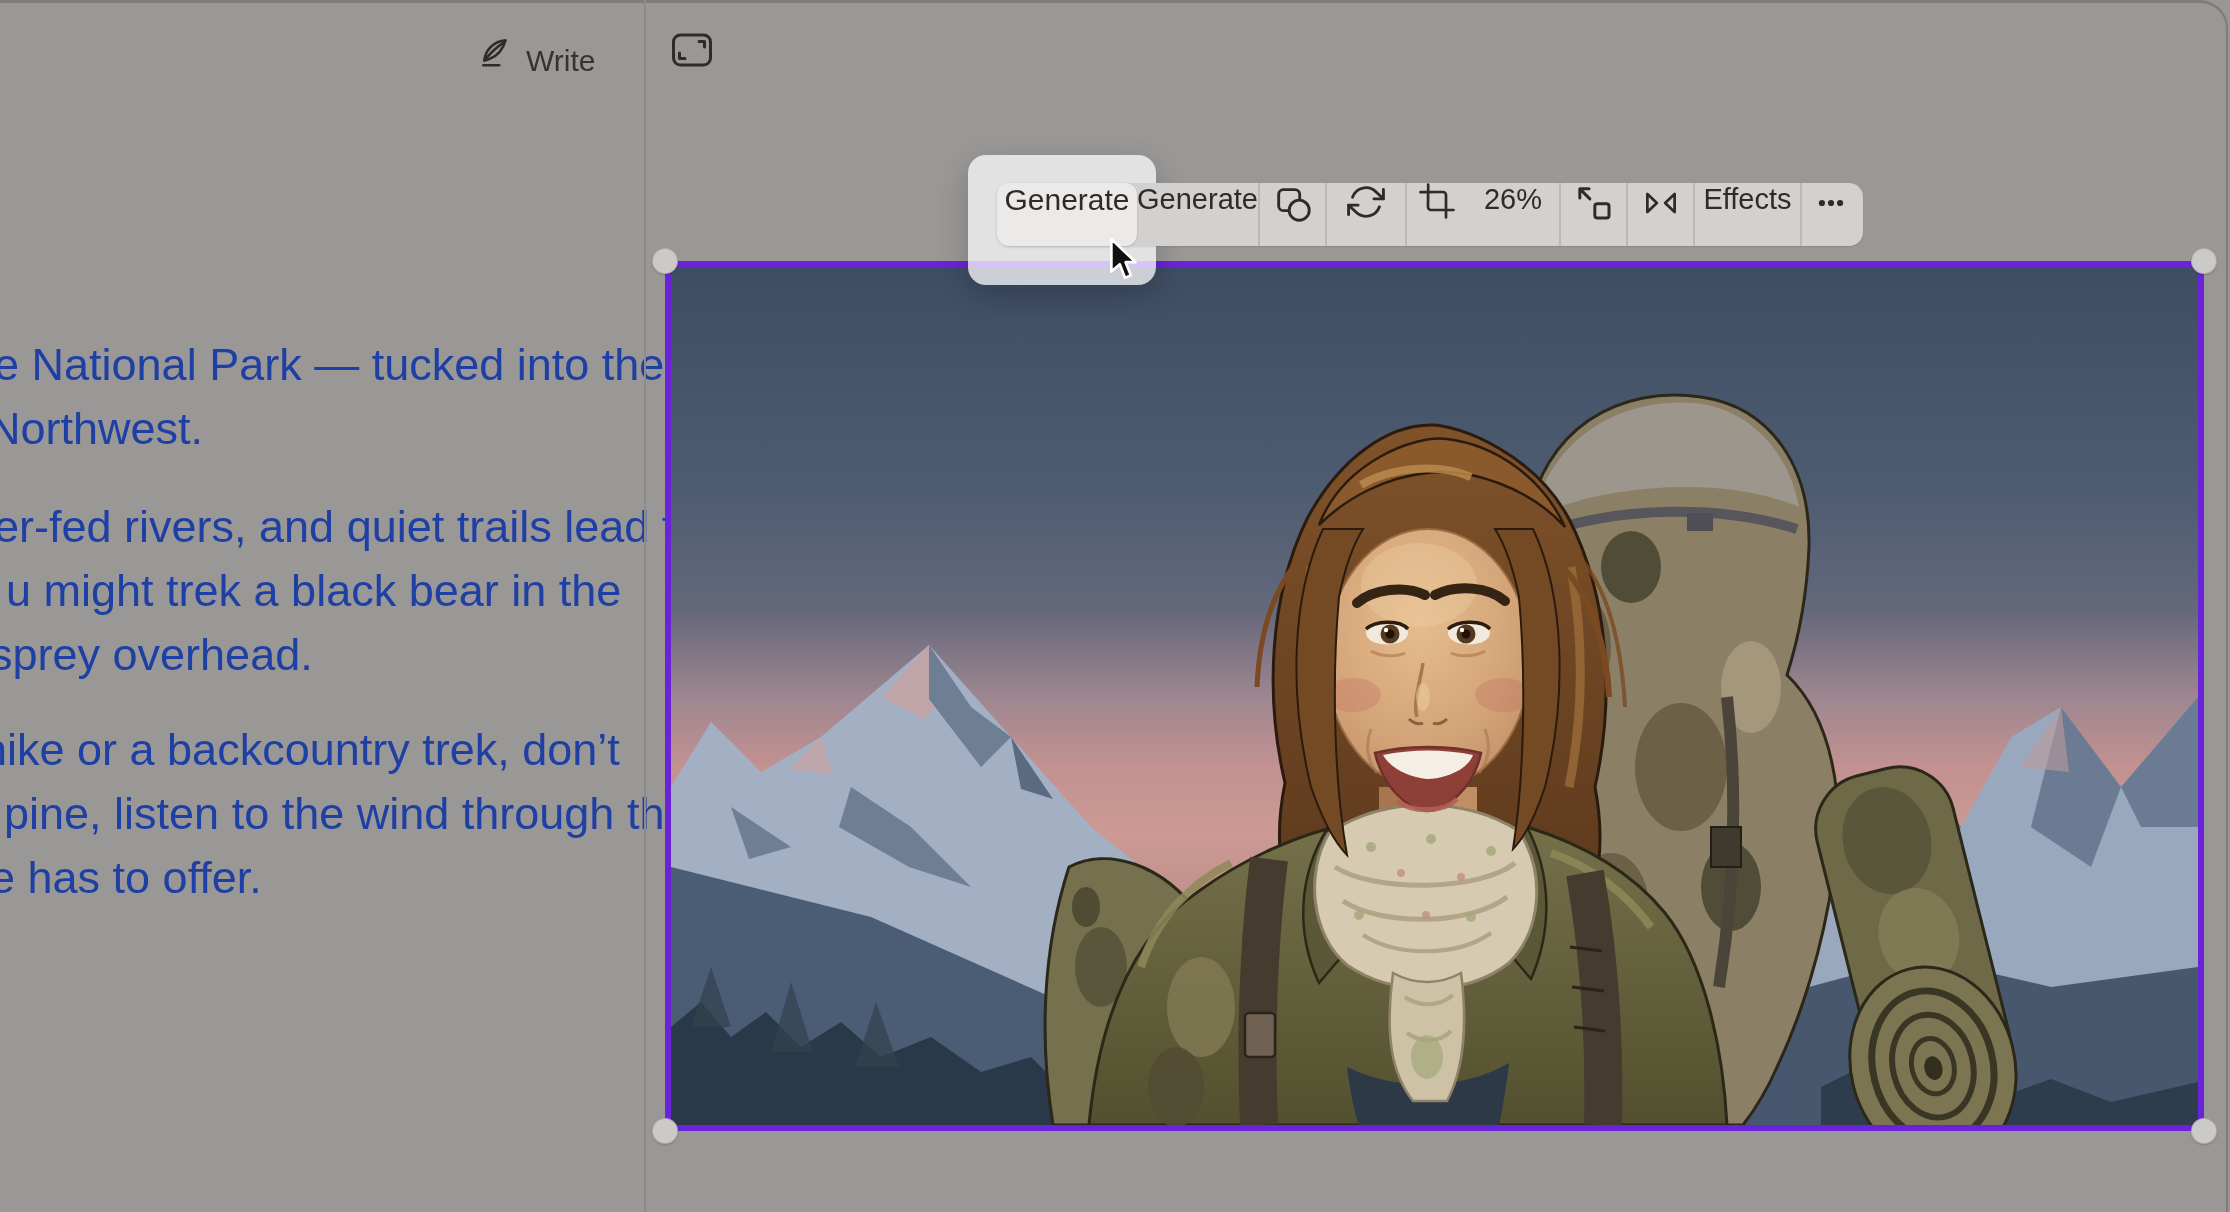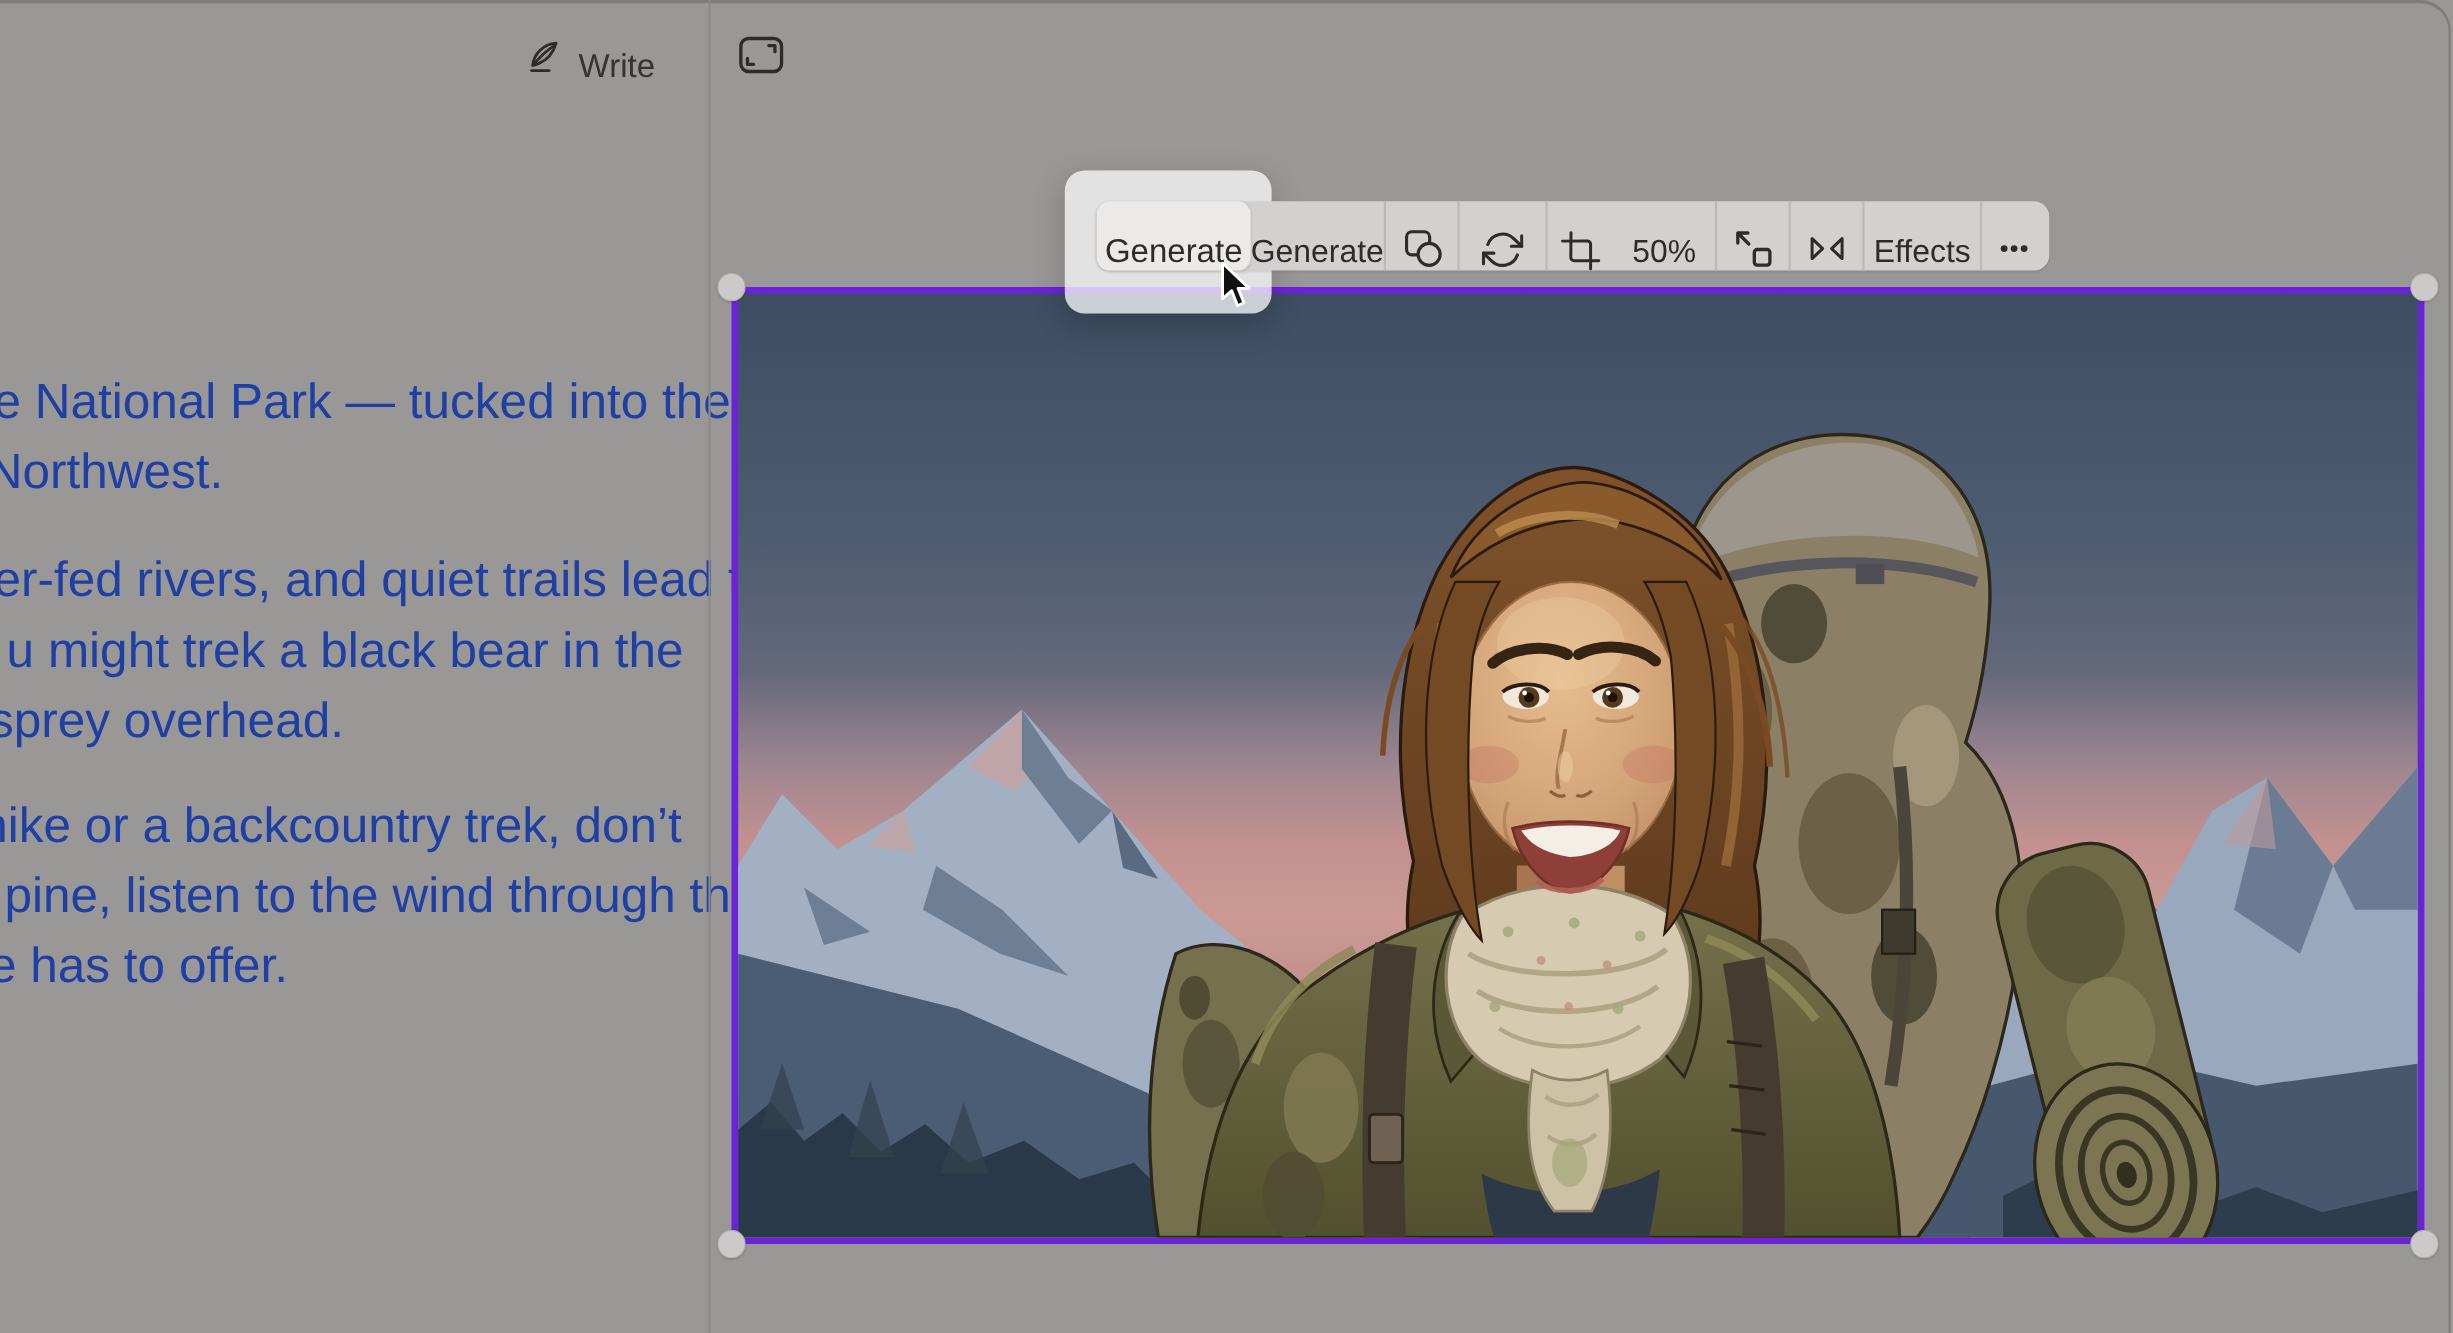--- a/index.html
+++ b/index.html
@@ -28,21 +28,21 @@
   .handle{position:absolute;width:26px;height:26px;border-radius:50%;background:#cbcac8;
       border:1px solid rgba(0,0,0,.14);box-shadow:0 1px 2px rgba(0,0,0,.18);box-sizing:border-box;}
   .handle.tl{left:652px;top:248px;} .handle.tr{left:2191px;top:248px;}
   .handle.bl{left:652px;top:1118px;} .handle.br{left:2191px;top:1118px;}
   
   .gen-card{position:absolute;left:968px;top:155px;width:188px;height:130px;border-radius:18px;
       background:rgba(252,252,253,.74);box-shadow:0 10px 30px rgba(0,0,0,.20);}
   
   .toolbar{position:absolute;left:997px;top:183px;width:866px;height:63px;background:#d3d1d0;
       border-radius:14px;display:flex;align-items:stretch;box-shadow:0 1px 2px rgba(0,0,0,.10);}
-  .tb-btn{display:flex;align-items:flex-end;justify-content:center;color:#2e2b29;font-size:29px;
+  .tb-btn{display:flex;align-items:flex-start;justify-content:center;color:#2e2b29;font-size:29px;
       cursor:default;user-select:none;}
   .tb-btn.generate{background:#eceae8;border-radius:12px;font-size:30px;
       box-shadow:0 1px 3px rgba(0,0,0,.12);}
   .tb-sep{width:2px;background:#bcbab7;}
   .tb-btn svg{display:block;}
   
   .cursor{position:absolute;left:1110px;top:238px;pointer-events:none;}
   .ic{stroke:#2e2b29;fill:none;stroke-width:3;stroke-linecap:round;stroke-linejoin:round;}
 </style>
 </head>
@@ -292,21 +292,21 @@
       <span>
         <svg width="36" height="36" viewBox="0 0 24 24">
           <g style="stroke:#2e2b29;fill:none;stroke-width:1.8;stroke-linecap:round;stroke-linejoin:round">
             <path d="M6.13 1L6 16a2 2 0 0 0 2 2h15"></path>
             <path d="M1 6.13L16 6a2 2 0 0 1 2 2v15"></path>
           </g>
         </svg>
       </span>
     </div>
     <div class="tb-btn" style="width:92px">
-      <span>50%</span>
+      <span>26%</span>
     </div>
     <div class="tb-sep"></div>
     <div class="tb-btn" style="width:65px">
       <span>
         <svg width="40" height="40" viewBox="0 0 24 24">
           <g style="stroke:#2e2b29;fill:none;stroke-width:1.8;stroke-linecap:round;stroke-linejoin:round">
             <rect x="12.5" y="12.5" width="8.5" height="8.5" rx="1.5"></rect>
             <path d="M9.5 9.5 L3.5 3.5 M3.5 9 L3.5 3.5 L9 3.5"></path>
           </g>
         </svg>

